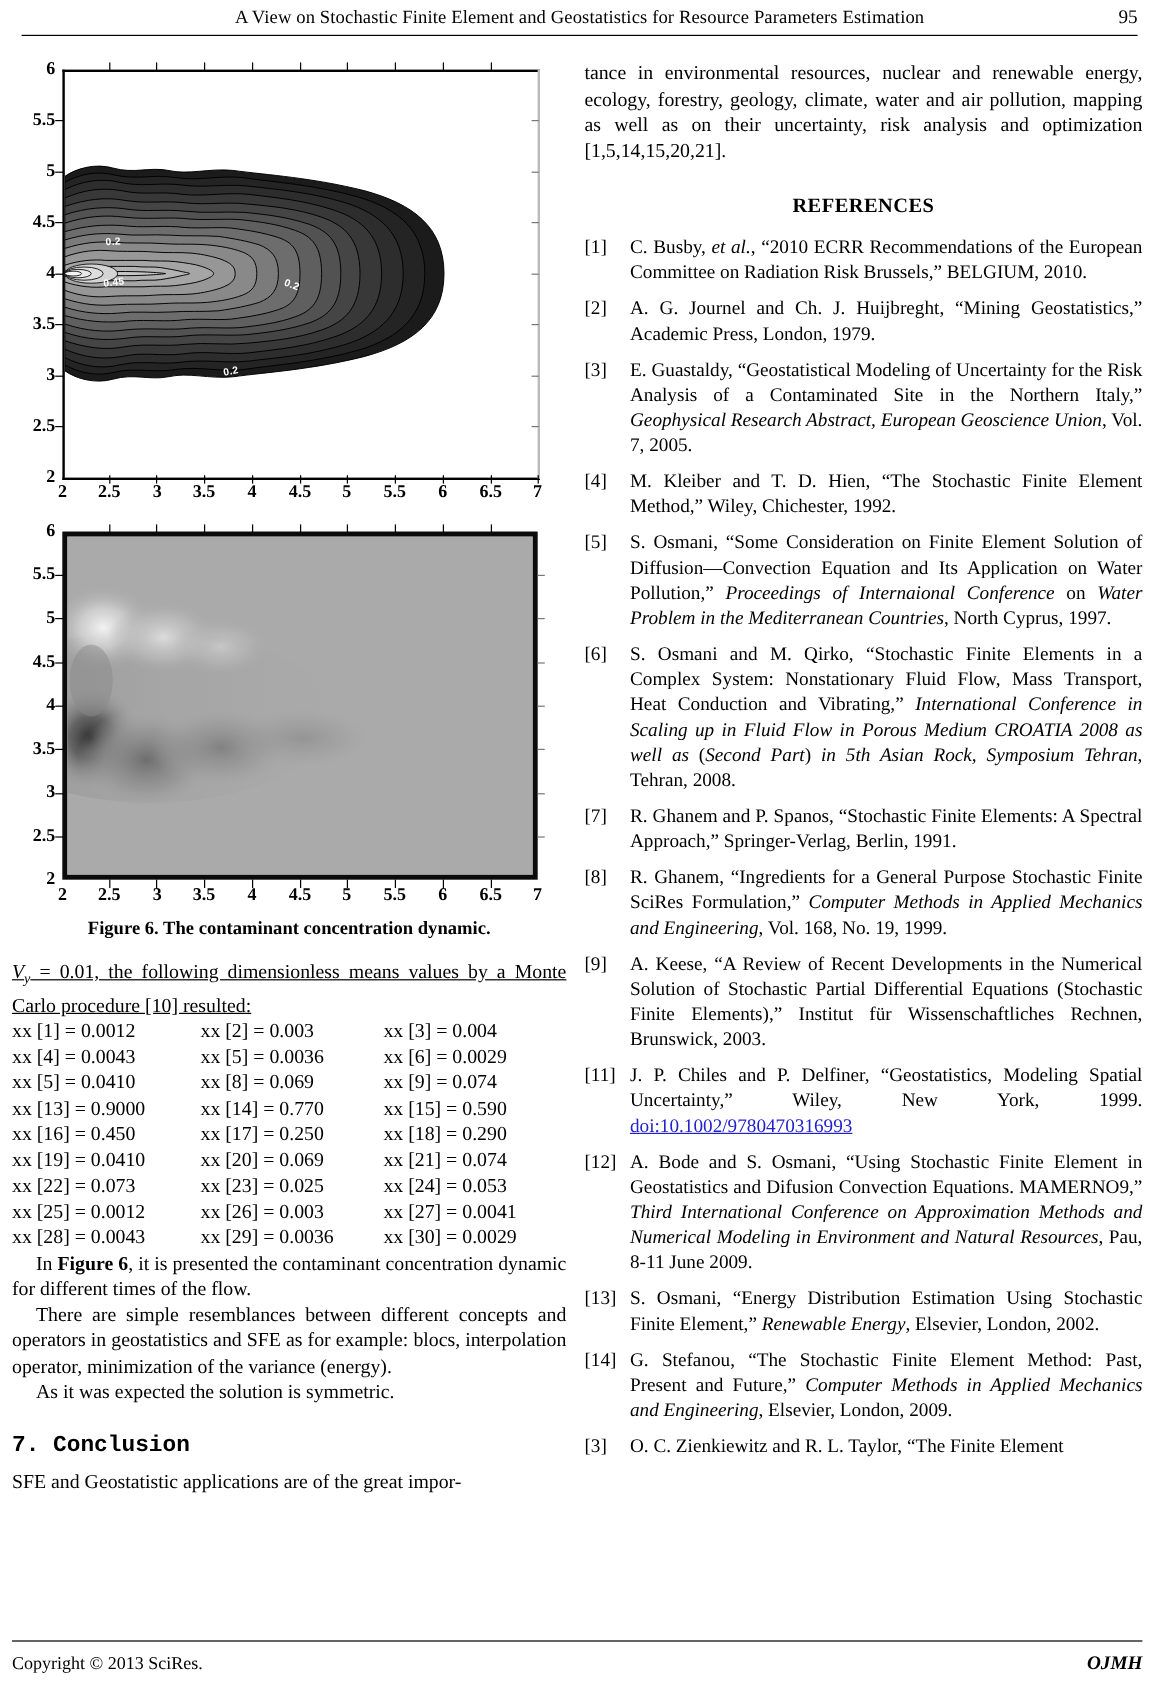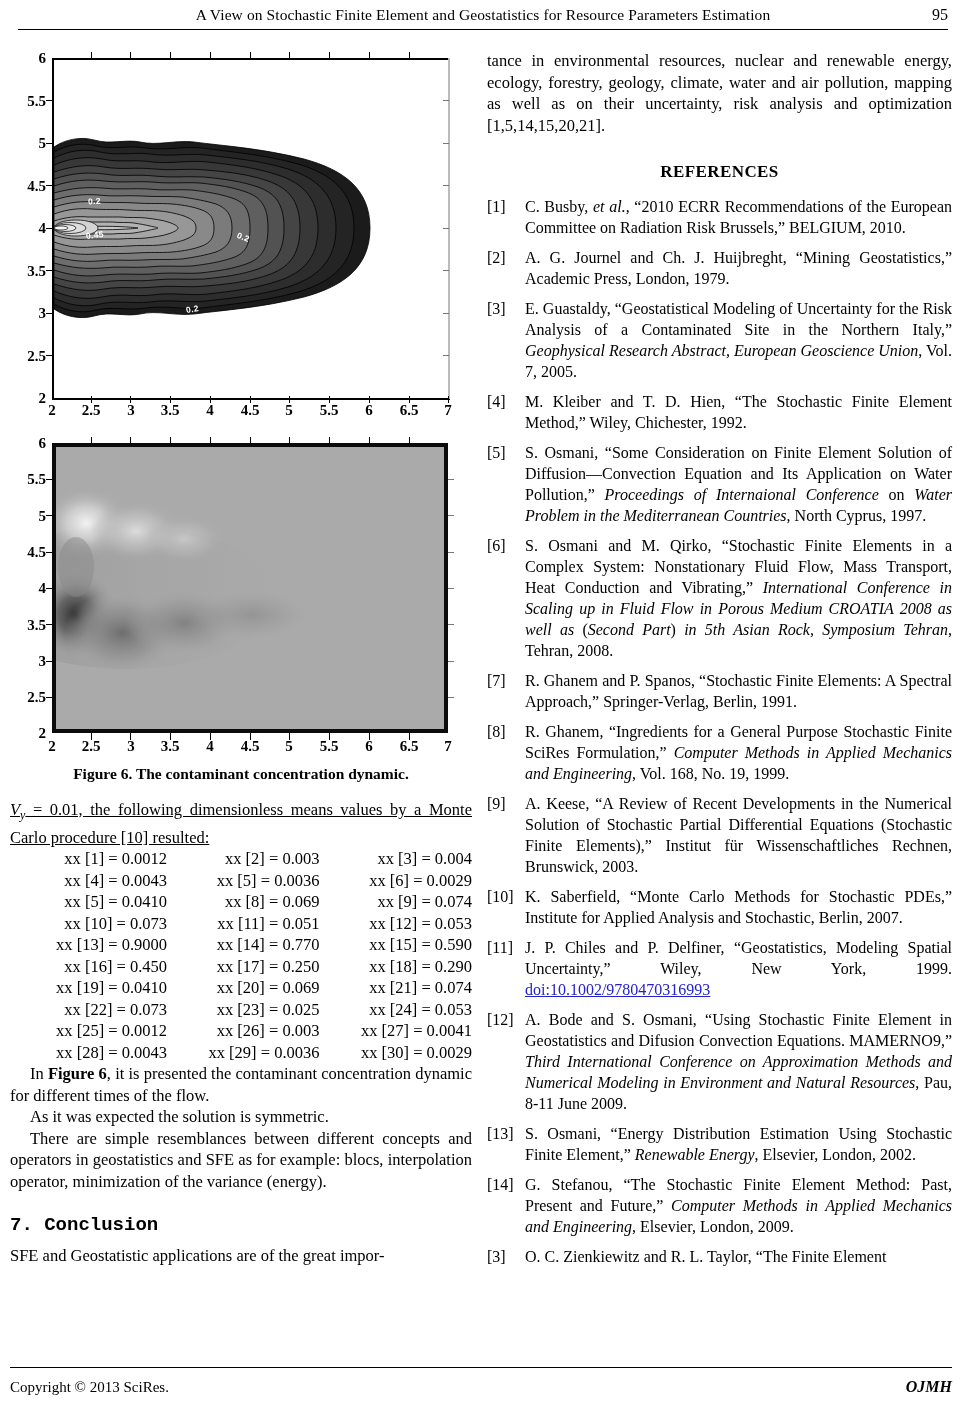--- a/index.html
+++ b/index.html
@@ -132,21 +132,20 @@
     text-justify: inter-word;
     margin: 0;
   }
   .para.indent { text-indent: 20px; }
   .vy-line { margin-top: 2px; text-decoration: underline; }
 
   .data-table {
     width: 100%;
     border-collapse: collapse;
     margin: 0;
-    text-align: right;
   }
   .data-table td {
     font-size: 16.5px;
     line-height: 21.5px;
     padding: 0;
     white-space: nowrap;
   }
   .data-table td.c1 { width: 34%; }
   .data-table td.c2 { width: 33%; }
   .data-table td.c3 { width: 33%; }
@@ -480,25 +479,20 @@
           <td class="c1">xx [4] = 0.0043</td>
           <td class="c2">xx [5] = 0.0036</td>
           <td class="c3">xx [6] = 0.0029</td>
         </tr>
         <tr>
           <td class="c1">xx [5] = 0.0410</td>
           <td class="c2">xx [8] = 0.069</td>
           <td class="c3">xx [9] = 0.074</td>
         </tr>
         <tr>
-          <td class="c1">xx [10] = 0.073</td>
-          <td class="c2">xx [11] = 0.051</td>
-          <td class="c3">xx [12] = 0.053</td>
-        </tr>
-        <tr>
           <td class="c1">xx [13] = 0.9000</td>
           <td class="c2">xx [14] = 0.770</td>
           <td class="c3">xx [15] = 0.590</td>
         </tr>
         <tr>
           <td class="c1">xx [16] = 0.450</td>
           <td class="c2">xx [17] = 0.250</td>
           <td class="c3">xx [18] = 0.290</td>
         </tr>
         <tr>
@@ -521,23 +515,23 @@
           <td class="c2">xx [29] = 0.0036</td>
           <td class="c3">xx [30] = 0.0029</td>
         </tr>
       </tbody>
   </table>
 
   <p class="para indent" style="margin-top:0;">
     <span>In </span><b>Figure 6</b><span>, it is presented the contaminant concentration dynamic for different times of the flow.</span>
   </p>
 
+  <p class="para indent">There are simple resemblances between different concepts and operators in geostatistics and SFE as for example: blocs, interpolation operator, minimization of the variance (energy).</p>
+
   <p class="para indent">As it was expected the solution is symmetric.</p>
-
-  <p class="para indent">There are simple resemblances between different concepts and operators in geostatistics and SFE as for example: blocs, interpolation operator, minimization of the variance (energy).</p>
 
   <h2 class="section-head">7. Conclusion</h2>
 
   <p class="para">SFE and Geostatistic applications are of the great impor-</p>
 </div>
 
 <div id="col-right">
   <p class="para">tance in environmental resources, nuclear and renewable energy, ecology, forestry, geology, climate, water and air pollution, mapping as well as on their uncertainty, risk analysis and optimization [1,5,14,15,20,21].</p>
 
   <div id="refs-head">REFERENCES</div>
@@ -571,24 +565,20 @@
         <div class="ref-num">[7]</div>
         <div class="ref-body"><span>R. Ghanem and P. Spanos, “Stochastic Finite Elements: A Spectral Approach,” Springer-Verlag, Berlin, 1991.</span></div>
       </div>
       <div class="ref-item">
         <div class="ref-num">[8]</div>
         <div class="ref-body"><span>R. Ghanem, “Ingredients for a General Purpose Stochastic Finite SciRes Formulation,” </span><i>Computer Methods in Applied Mechanics and Engineering</i><span>, Vol. 168, No. 19, 1999.</span></div>
       </div>
       <div class="ref-item">
         <div class="ref-num">[9]</div>
         <div class="ref-body"><span>A. Keese, “A Review of Recent Developments in the Numerical Solution of Stochastic Partial Differential Equations (Stochastic Finite Elements),” Institut für Wissenschaftliches Rechnen, Brunswick, 2003.</span></div>
-      </div>
-      <div class="ref-item">
-        <div class="ref-num">[10]</div>
-        <div class="ref-body"><span>K. Saberfield, “Monte Carlo Methods for Stochastic PDEs,” Institute for Applied Analysis and Stochastic, Berlin, 2007.</span></div>
       </div>
       <div class="ref-item">
         <div class="ref-num">[11]</div>
         <div class="ref-body"><span>J. P. Chiles and P. Delfiner, “Geostatistics, Modeling Spatial Uncertainty,” Wiley, New York, 1999.
 </span><a class="doi" href="#">doi:10.1002/9780470316993</a></div>
       </div>
       <div class="ref-item">
         <div class="ref-num">[12]</div>
         <div class="ref-body"><span>A. Bode and S. Osmani, “Using Stochastic Finite Element in Geostatistics and Difusion Convection Equations. MAMERNO9,” </span><i>Third International Conference on Approximation Methods and Numerical Modeling in Environment and Natural Resources</i><span>, Pau, 8-11 June 2009.</span></div>
       </div>

